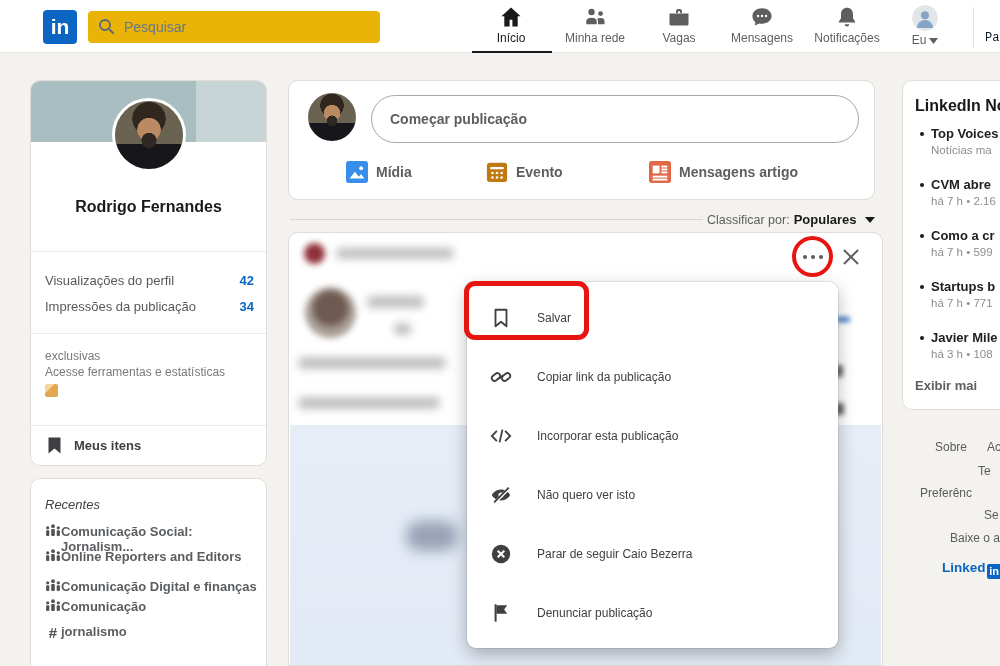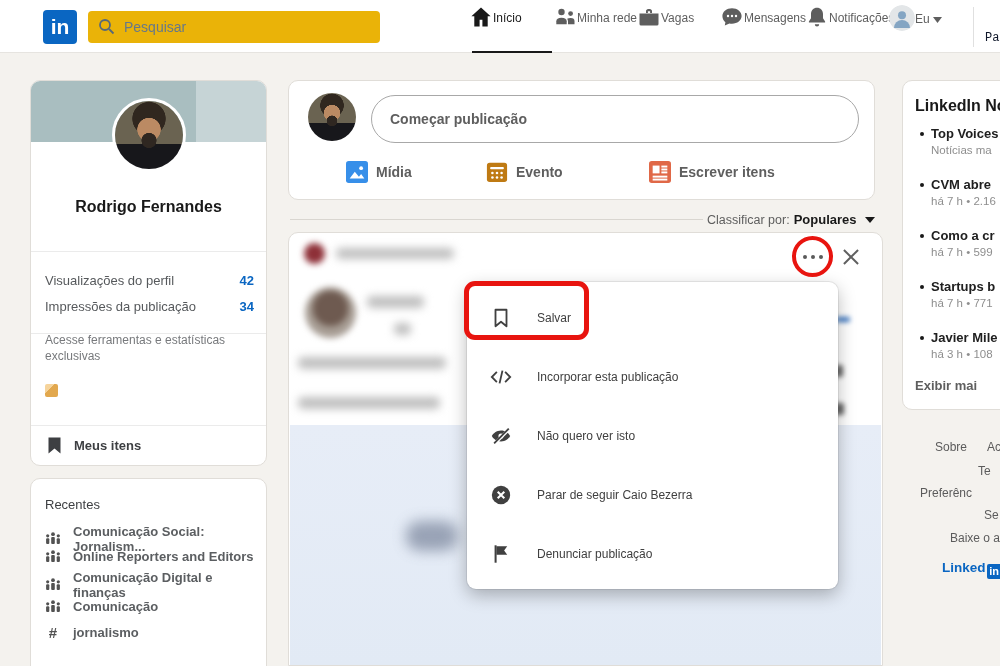--- a/index.html
+++ b/index.html
@@ -7,21 +7,21 @@
   body { font-family:"Liberation Sans","DejaVu Sans",sans-serif; background:#f4f2ee; overflow:hidden; position:relative; }
   .abs { position:absolute; }
   .card { position:absolute; background:#fff; border:1px solid #e0ddd8; border-radius:10px; }
 
   
   .topbar { position:absolute; left:0; top:0; width:1000px; height:53px; background:#fff; border-bottom:1px solid #e6e4e0; z-index:30; }
   .logo { position:absolute; left:43px; top:10px; width:34px; height:34px; background:#0a66c2; border-radius:4px; color:#fff; font-weight:bold; font-size:21px; display:flex; align-items:center; justify-content:center; }
   .search { position:absolute; left:88px; top:11px; width:292px; height:32px; background:#eab308; border:none; border-radius:4px; padding-left:36px; font-size:14px; color:#445; outline:none; font-family:inherit; }
   .search::placeholder { color:#66788a; }
   .search-ic { position:absolute; left:98px; top:18px; z-index:31; }
-  .nav-item { position:absolute; top:5px; width:84px; display:flex; flex-direction:row; align-items:center; color:#5e5e5e; cursor:pointer; }
+  .nav-item { position:absolute; top:5px; width:84px; display:flex; flex-direction:column; align-items:center; color:#5e5e5e; cursor:pointer; }
   .nav-item .lbl { font-size:12px; margin-top:2px; white-space:nowrap; }
   .nav-item.active { color:#191919; }
   .nav-underline { position:absolute; left:472px; top:51px; width:80px; height:2px; background:#191919; }
   .nav-divider { position:absolute; left:973px; top:7px; width:1px; height:40px; background:#e0e0e0; }
   .nav-caret { display:inline-block; margin-left:3px; }
 
   
   .banner { position:absolute; left:0; top:0; width:100%; height:61px; border-radius:9px 9px 0 0; overflow:hidden; }
   .avatar-ring { position:absolute; border-radius:50%; border:3px solid #fff; overflow:hidden; }
   .photo { width:100%; height:100%; background:
@@ -32,21 +32,21 @@
   .pname { position:absolute; left:0; width:100%; text-align:center; font-size:16px; font-weight:bold; color:#191919; }
   .divider { position:absolute; left:0; width:100%; height:1px; background:#ebebeb; }
   .stat-row { position:absolute; left:14px; width:209px; display:flex; justify-content:space-between; font-size:13px; }
   .stat-row .sl { color:#56595c; }
   .stat-row .sv { color:#0a66c2; font-weight:bold; }
   .cap { position:absolute; left:14px; font-size:12px; color:#77797c; }
   .promo { position:absolute; left:14px; width:195px; font-size:13px; font-weight:bold; color:#2d2d2d; line-height:20px; }
   .promo .gold { display:inline-block; width:13px; height:13px; border-radius:2px; margin-right:6px; vertical-align:-2px; background:linear-gradient(135deg,#f6d49c 0 35%,#e2a84e 36%); }
   .promo u { text-decoration:underline; }
   .row-ic { position:absolute; display:flex; align-items:center; gap:12px; font-size:13px; font-weight:bold; color:#3d3f42; }
-  .rec-item { position:absolute; left:14px; display:flex; align-items:center; gap:12px; font-size:13px; font-weight:bold; color:#5b5e61; }
+  .rec-item { position:absolute; left:14px; display:flex; gap:0; font-size:13px; font-weight:bold; color:#5b5e61; }
   .hashtag { font-size:15px; font-weight:bold; color:#525252; width:16px; text-align:center; }
 
   
   .pill { position:absolute; left:82px; top:14px; width:488px; height:48px; border:1px solid #a8a8a8; border-radius:24px; display:flex; align-items:center; padding-left:18px; font-size:14px; font-weight:bold; color:#5e5e5e; background:#fff; cursor:pointer; }
   .comp-btn { position:absolute; display:flex; align-items:center; gap:8px; font-size:14px; font-weight:bold; color:#5e5e5e; cursor:pointer; }
   .sort-line { position:absolute; left:290px; top:219px; width:413px; height:1px; background:#d9d6d0; }
   .sort-text { position:absolute; top:212px; right:125px; font-size:12.5px; color:#5e5e5e; white-space:nowrap; }
   .sort-text b { color:#191919; font-size:13px; margin-left:4px; }
 
   .blur-bar { position:absolute; background:#bfbfbf; border-radius:5px; filter:blur(4px); }
@@ -170,38 +170,38 @@
   <div class="divider" style="top:170px;"></div>
   <div class="stat-row" style="top:192px;">
     <span class="sl">Visualizações do perfil</span>
     <span class="sv">42</span>
   </div>
   <div class="stat-row" style="top:218px;">
     <span class="sl">Impressões da publicação</span>
     <span class="sv">34</span>
   </div>
   <div class="divider" style="top:252px;"></div>
-  <div class="cap" style="top:252px;">Acesse ferramentas e estatísticas</div>
+  <div class="cap" style="top:284px;">Acesse ferramentas e estatísticas</div>
   <div class="cap" style="top:268px;">exclusivas</div>
   <div class="promo" style="top:300px;">
     <span class="gold"></span>
   </div>
   <div class="divider" style="top:344px;"></div>
   <div class="row-ic" style="left:16px;top:356px;">
     <span>
         <svg width="15" height="17" viewBox="0 0 15 17" fill="#3d3f42">
           <path d="M1.5.5h12v16l-6-4.9-6 4.9z"></path>
         </svg>
       </span>
     <span>Meus itens</span>
   </div>
 </div>
 
 <div class="card" style="left:30px;top:478px;width:237px;height:220px;border-radius:10px 10px 0 0;">
-  <div class="abs" style="left:14px;top:18px;font-size:13px;color:#3d3f42;">Recentes</div>
+  <div class="abs" style="left:14px;top:18px;font-size:13px;color:#3d3f42;font-style:italic;">Recentes</div>
   <div class="rec-item" style="top:45px;">
     <span>
         <svg width="16" height="14" viewBox="0 0 16 14" fill="#525252">
           <circle cx="8" cy="2.2" r="1.9"></circle>
           <rect x="6.2" y="5" width="3.6" height="7" rx="1"></rect>
           <circle cx="2.7" cy="3.8" r="1.6"></circle>
           <rect x="1.1" y="6.3" width="3.2" height="5.7" rx="1"></rect>
           <circle cx="13.3" cy="3.8" r="1.6"></circle>
           <rect x="11.7" y="6.3" width="3.2" height="5.7" rx="1"></rect>
         </svg>
@@ -214,21 +214,21 @@
           <circle cx="8" cy="2.2" r="1.9"></circle>
           <rect x="6.2" y="5" width="3.6" height="7" rx="1"></rect>
           <circle cx="2.7" cy="3.8" r="1.6"></circle>
           <rect x="1.1" y="6.3" width="3.2" height="5.7" rx="1"></rect>
           <circle cx="13.3" cy="3.8" r="1.6"></circle>
           <rect x="11.7" y="6.3" width="3.2" height="5.7" rx="1"></rect>
         </svg>
       </span>
     <span>Online Reporters and Editors</span>
   </div>
-  <div class="rec-item" style="top:91px;">
+  <div class="rec-item" style="top:100px;">
     <span>
         <svg width="16" height="14" viewBox="0 0 16 14" fill="#525252">
           <circle cx="8" cy="2.2" r="1.9"></circle>
           <rect x="6.2" y="5" width="3.6" height="7" rx="1"></rect>
           <circle cx="2.7" cy="3.8" r="1.6"></circle>
           <rect x="1.1" y="6.3" width="3.2" height="5.7" rx="1"></rect>
           <circle cx="13.3" cy="3.8" r="1.6"></circle>
           <rect x="11.7" y="6.3" width="3.2" height="5.7" rx="1"></rect>
         </svg>
       </span>
@@ -290,21 +290,21 @@
         <svg width="22" height="22" viewBox="0 0 24 24">
           <rect width="24" height="24" rx="3" fill="#e06847"></rect>
           <rect x="4" y="5" width="7.5" height="8.5" fill="#fff"></rect>
           <rect x="13.5" y="5" width="6.5" height="2.1" fill="#fff"></rect>
           <rect x="13.5" y="8.2" width="6.5" height="2.1" fill="#fff"></rect>
           <rect x="13.5" y="11.4" width="6.5" height="2.1" fill="#fff"></rect>
           <rect x="4" y="16" width="16" height="2.1" fill="#fff"></rect>
           <rect x="4" y="19.2" width="16" height="2.1" fill="#fff"></rect>
         </svg>
       </span>
-    <span>Escrever itens</span>
+    <span>Mensagens artigo</span>
   </div>
 </div>
 
 <div class="sort-line"></div>
 <div class="sort-text">
   <span>Classificar por:</span><b>Populares</b>
   <svg style="display:inline-block;vertical-align:1px;margin-left:5px;" width="10" height="6" viewBox="0 0 10 6">
       <path d="M0 0h10L5 6z" fill="#191919"></path>
     </svg>
 </div>
@@ -336,20 +336,30 @@
     <span>
         <svg width="22" height="22" viewBox="0 0 24 24">
           <path d="M6 3h12v18l-6-4.9L6 21z" fill="none" stroke="#404040" stroke-width="2" stroke-linejoin="round"></path>
         </svg>
       </span>
     <span>Salvar</span>
   </div>
   <div class="menu-row">
     <span>
         <svg width="22" height="22" viewBox="0 0 24 24" fill="none" stroke="#404040" stroke-width="2">
+          <rect x="1.5" y="9" width="10" height="6" rx="3" transform="rotate(-40 6.5 12)"></rect>
+          <rect x="12.5" y="9" width="10" height="6" rx="3" transform="rotate(-40 17.5 12)"></rect>
+          <path d="M9.5 14l5-4"></path>
+        </svg>
+      </span>
+    <span>Copiar link da publicação</span>
+  </div>
+  <div class="menu-row">
+    <span>
+        <svg width="22" height="22" viewBox="0 0 24 24" fill="none" stroke="#404040" stroke-width="2">
           <path d="M7.5 6.5L2 12l5.5 5.5M16.5 6.5L22 12l-5.5 5.5M13.6 5l-3.2 14"></path>
         </svg>
       </span>
     <span>Incorporar esta publicação</span>
   </div>
   <div class="menu-row">
     <span>
         <svg width="22" height="22" viewBox="0 0 24 24">
           <path d="M12 6c4.9 0 8.7 3.2 10 6-1.3 2.8-5.1 6-10 6S3.3 14.8 2 12c1.3-2.8 5.1-6 10-6z" fill="#404040"></path>
           <circle cx="12" cy="12" r="2.8" fill="#fff"></circle>

